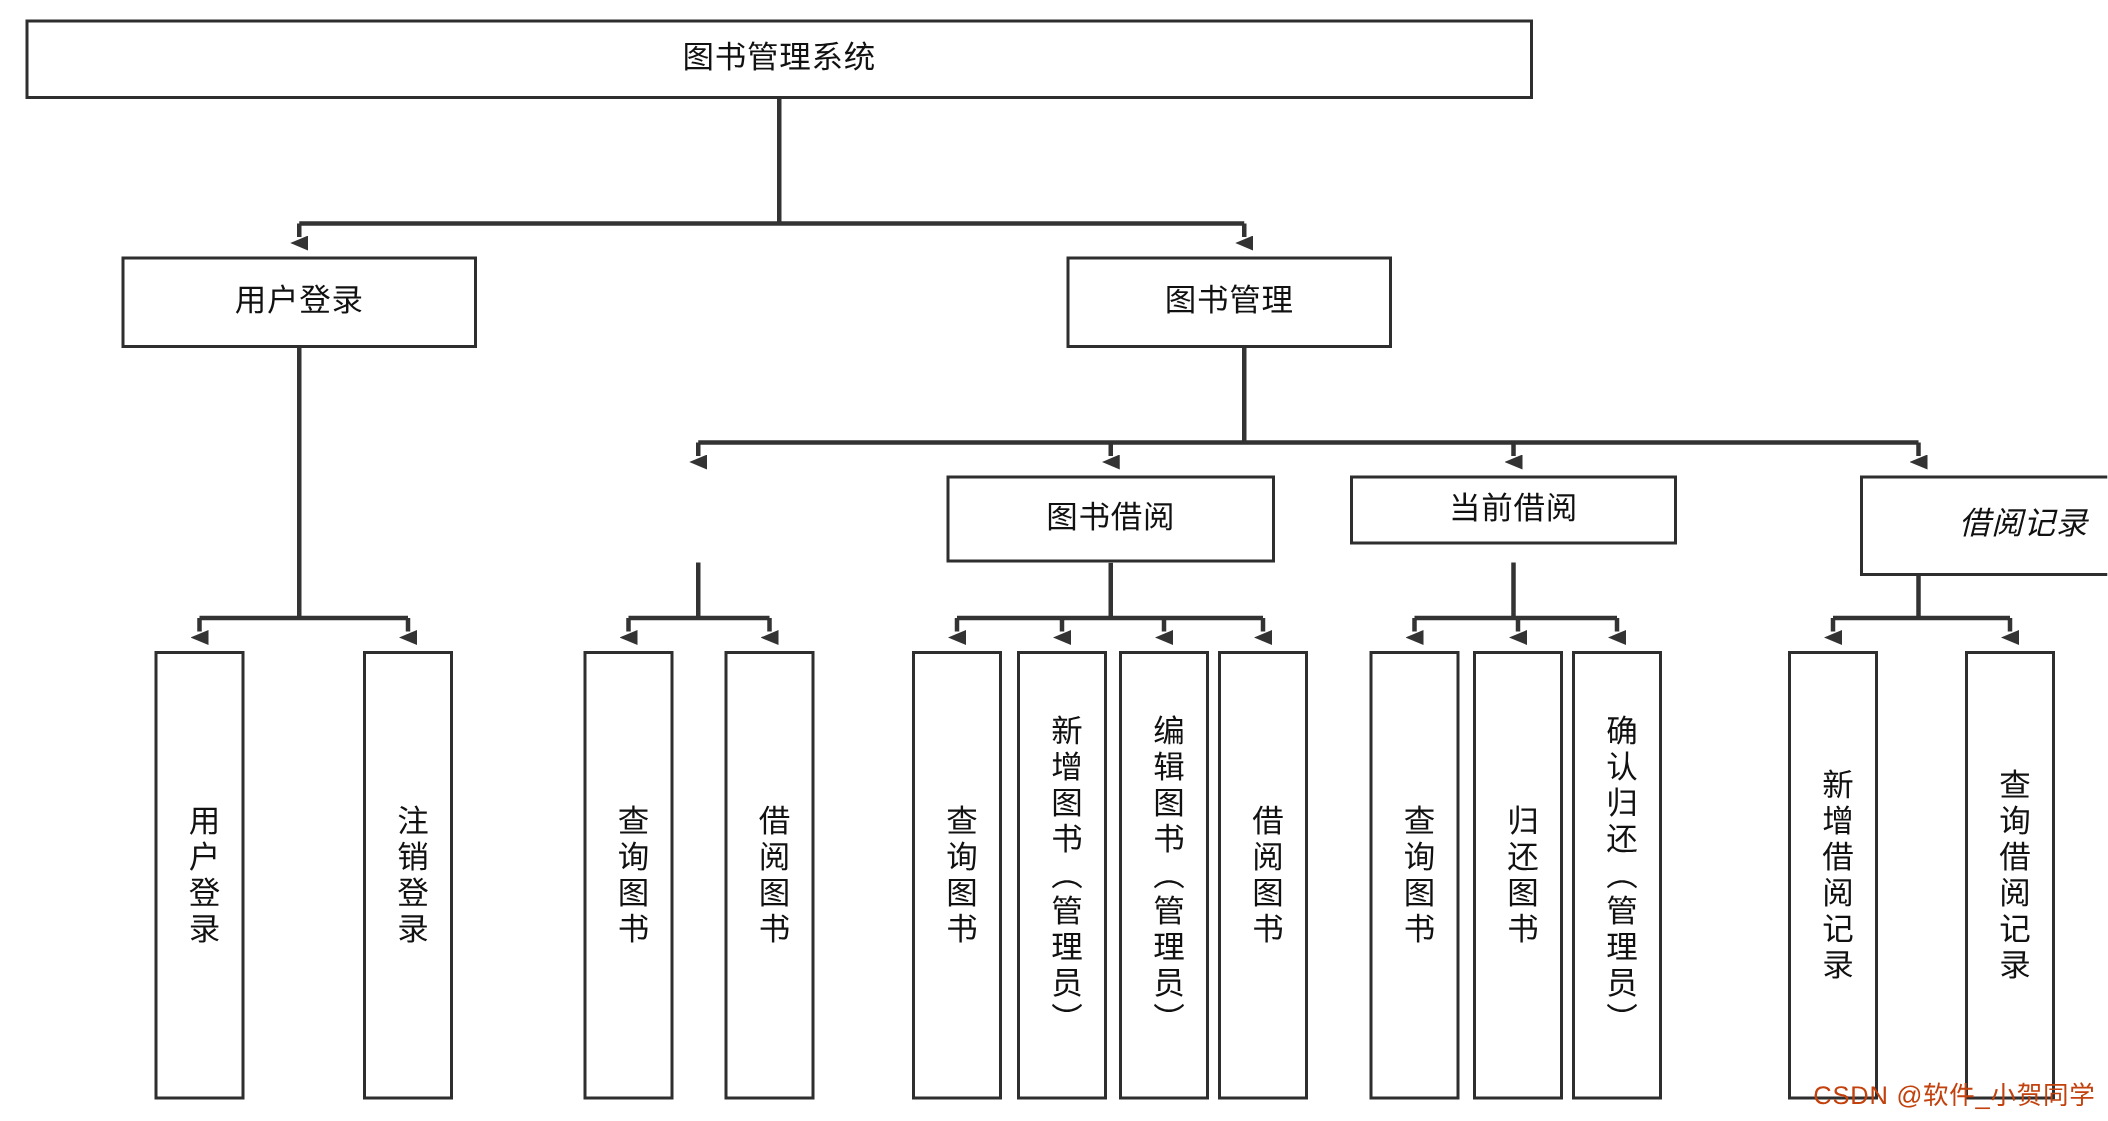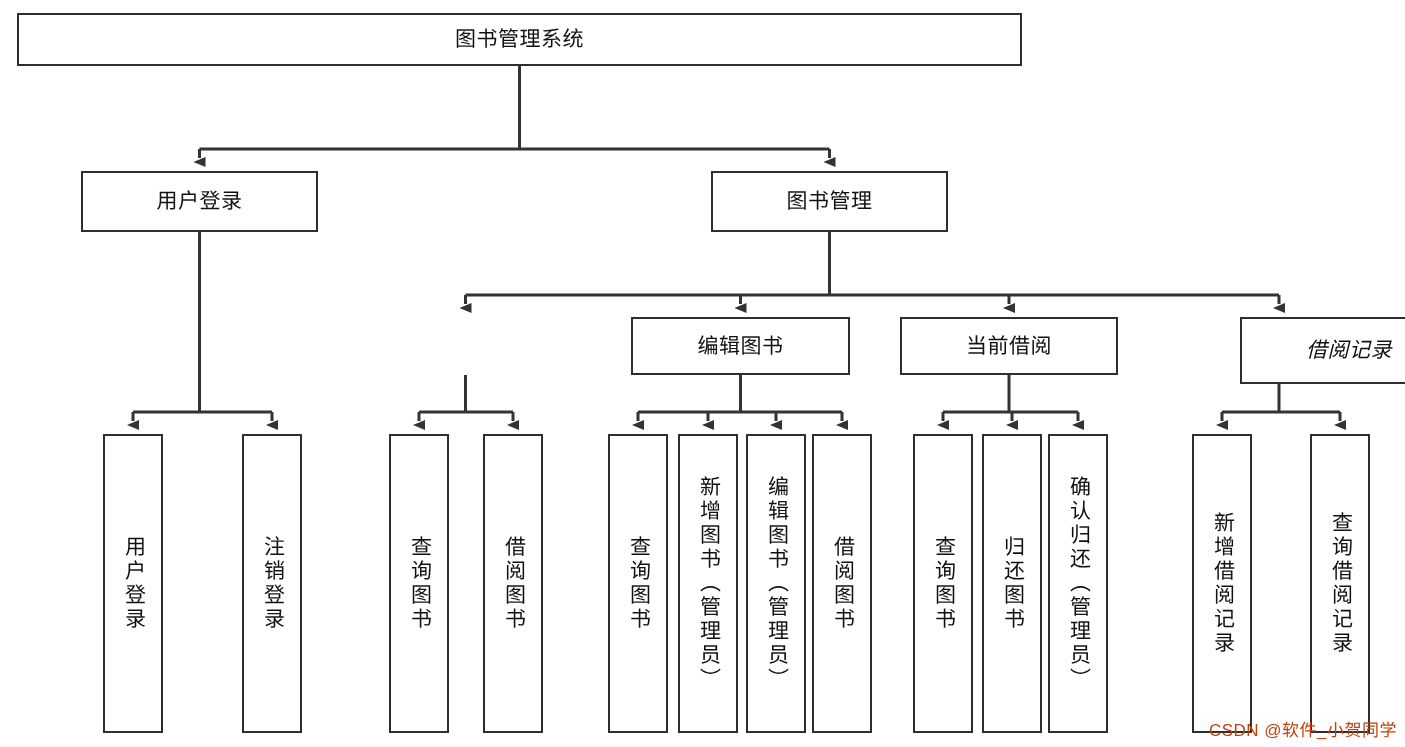--- a/index.html
+++ b/index.html
@@ -112,28 +112,28 @@
       </g>
   </svg>
 
   <div class="node-box horizontal" style="left: 17px; top: 13px; width: 1005px; height: 53px;">
     <span class="node-label">图书管理系统</span>
   </div>
 
   <div class="node-box horizontal" style="left: 81px; top: 171px; width: 237px; height: 61px;">
     <span class="node-label">用户登录</span>
   </div>
-  <div class="node-box horizontal" style="left: 711px; top: 171px; width: 237px; height: 61px;">
+  <div class="node-box horizontal" style="left: 711px; top: 171px; width: 217px; height: 61px;">
     <span class="node-label">图书管理</span>
   </div>
 
   <div class="node-box horizontal" style="left: 631px; top: 317px; width: 219px; height: 58px;">
-    <span class="node-label">编辑图书</span>
+    <span class="node-label">图书借阅</span>
   </div>
-  <div class="node-box horizontal" style="left: 900px; top: 317px; width: 218px; height: 58px;">
+  <div class="node-box horizontal" style="left: 900px; top: 317px; width: 218px; height: 46px;">
     <span class="node-label">当前借阅</span>
   </div>
   <div class="node-box horizontal" style="left: 1240px; top: 317px; width: 218px; height: 67px; font-style: italic;">
     <span class="node-label">借阅记录</span>
   </div>
 
   <div class="node-box vertical" style="left: 103px; top: 434px; width: 60px; height: 299px;">
     <span class="node-label">用户登录</span>
   </div>
   <div class="node-box vertical" style="left: 242px; top: 434px; width: 60px; height: 299px;">

